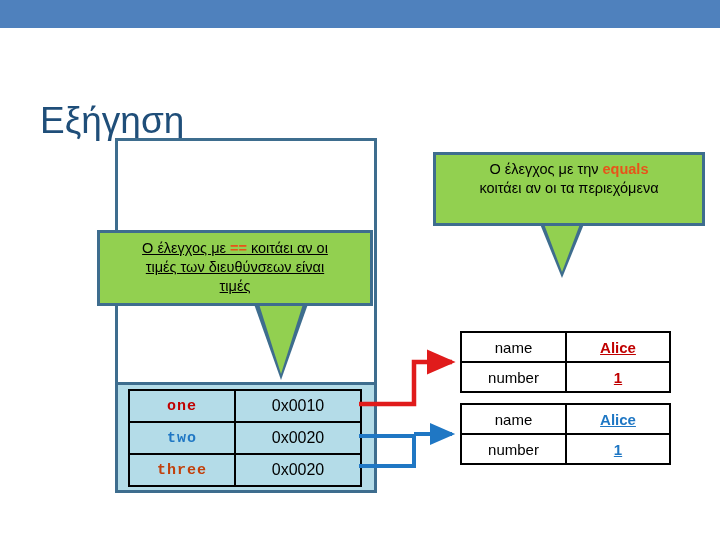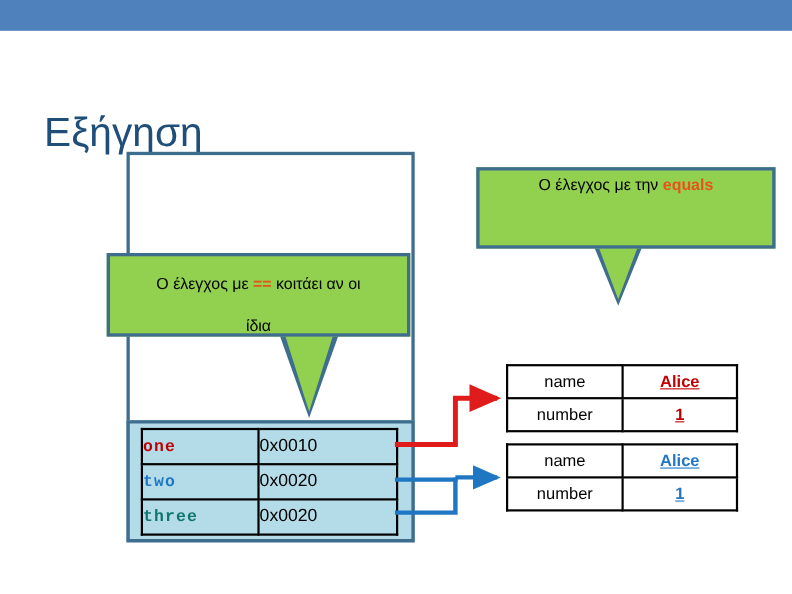--- a/index.html
+++ b/index.html
@@ -81,41 +81,42 @@
     height: 96px;
     border-collapse: collapse;
     table-layout: fixed;
     background: #B4DCE8;
     border: 2px solid #000000;
     box-sizing: border-box;
   }
   #stack-table td {
     border: 2px solid #000000;
     height: 30px;
+    text-align: center;
     vertical-align: middle;
     padding: 0;
     font-size: 15px;
   }
   #stack-table td.var-name {
     width: 104px;
     font-family: "Liberation Mono", "DejaVu Sans Mono", monospace;
     font-weight: bold;
     font-size: 15px;
     letter-spacing: 1px;
   }
   #stack-table td.var-addr {
     width: 124px;
     font-family: "Liberation Sans", sans-serif;
     color: #000000;
     font-size: 16px;
     margin-top: 19px;
   }
   .nm-one   { color: #C00000; }
   .nm-two   { color: #1F77C4; margin-top: 18px; }
-  .nm-three { color: #0f766e; }
+  .nm-three { color: #c2410c; }
 
   
   .heap-table {
     position: absolute;
     width: 205px;
     border-collapse: collapse;
     table-layout: fixed;
     background: #ffffff;
     border: 2px solid #000000;
     box-sizing: border-box;
@@ -165,21 +166,22 @@
     width: 272px;
     height: 74px;
     padding-top: 5px;
     margin-left: 30px;
   }
   #callout-eqeq {
     left: 97px;
     top: 230px;
     width: 276px;
     height: 76px;
-    padding-top: 17px;
+    padding-top: 6px;
+    text-decoration: underline;
   }
 
   
   .callout-tail {
     position: absolute;
     z-index: 5;
   }
   #tail-equals {
     left: 540px;
     top: 224px;
@@ -306,22 +308,22 @@
         <td class="field-val">1</td>
       </tr>
     </tbody>
   </table>
 
   <div id="tail-equals" class="callout-tail"></div>
   <div id="tail-eqeq" class="callout-tail"></div>
 
   <div id="callout-equals" class="callout">
     <span>Ο έλεγχος με την </span><span class="hl-orange">equals</span><span></span><br>
-    <br>
+    <span>κοιτάει αν οι τα περιεχόμενα</span><br>
   </div>
 
   <div id="callout-eqeq" class="callout">
     <span>Ο έλεγχος με </span><span class="hl-orange">==</span><span> κοιτάει αν οι</span><br>
-    <br>
-    <span>ίδια</span>
+    <span>τιμές των διευθύνσεων είναι</span><br>
+    <span>τιμές</span>
   </div>
 
 </div>
 
 </body></html>

